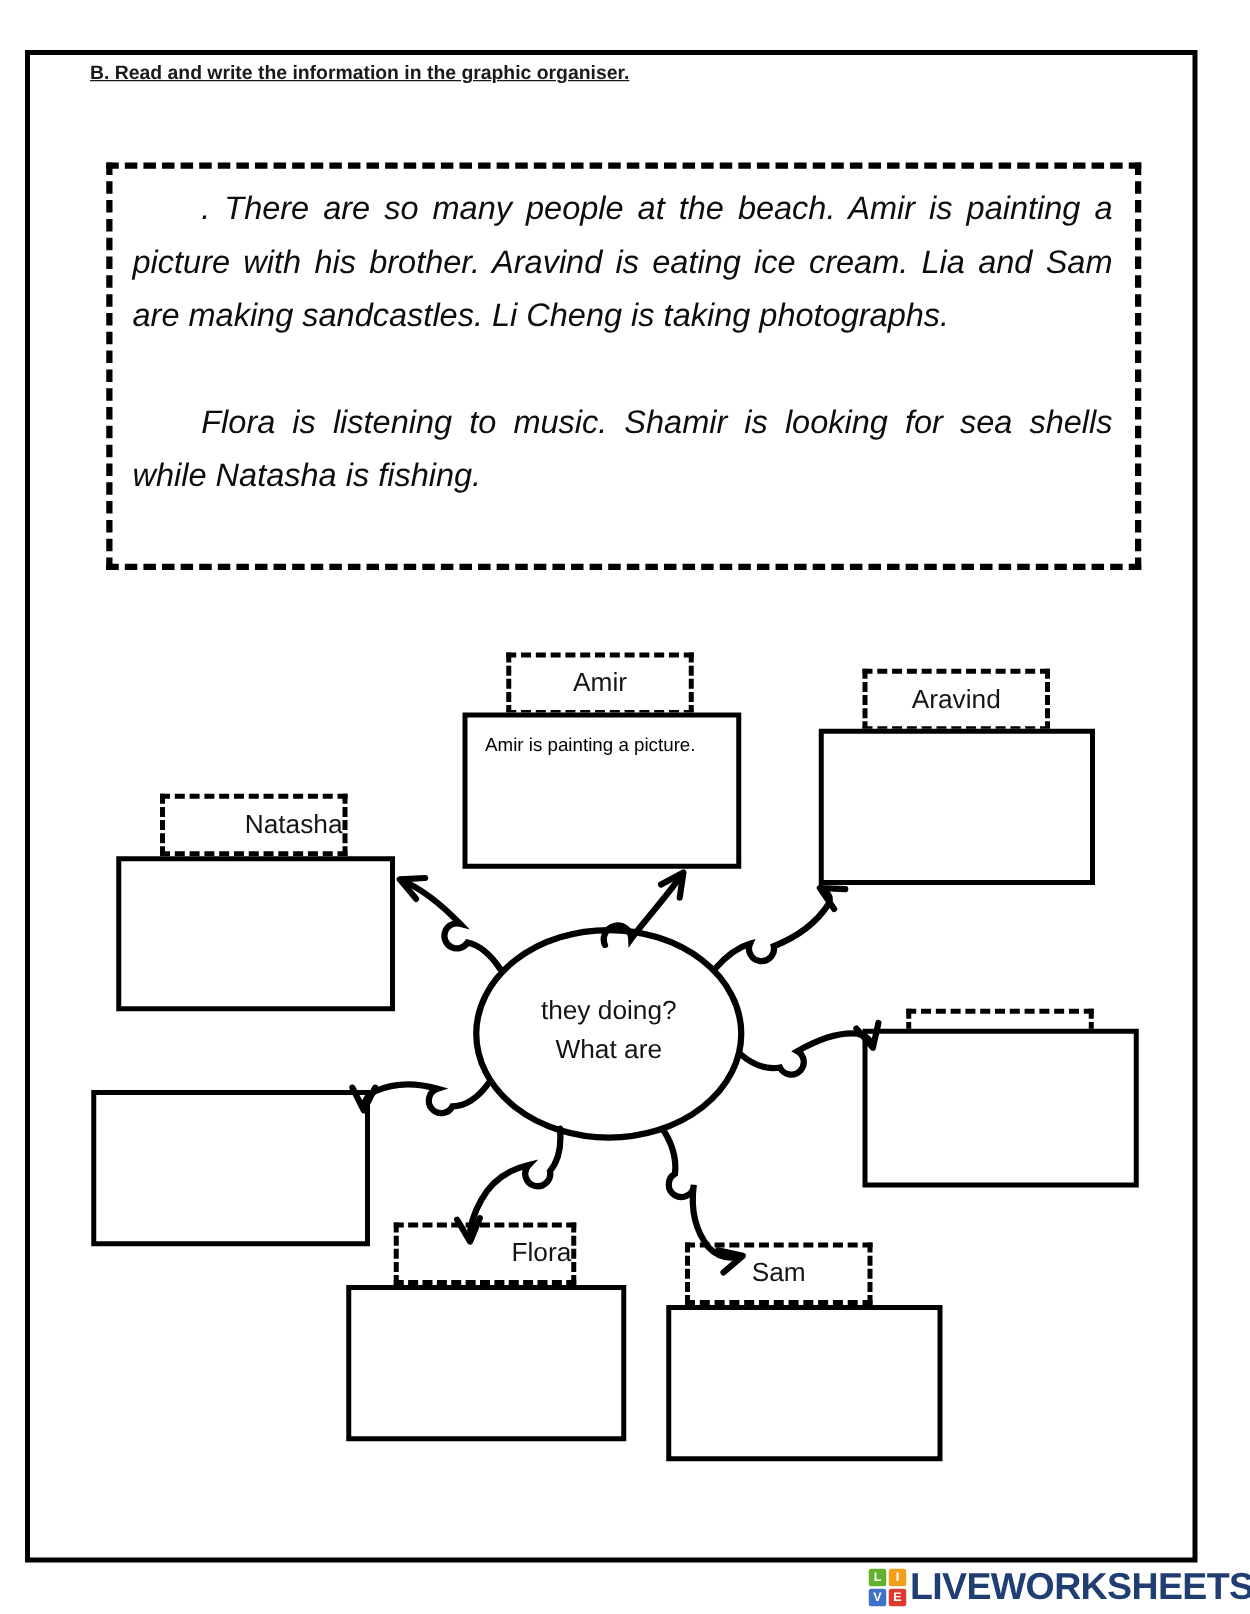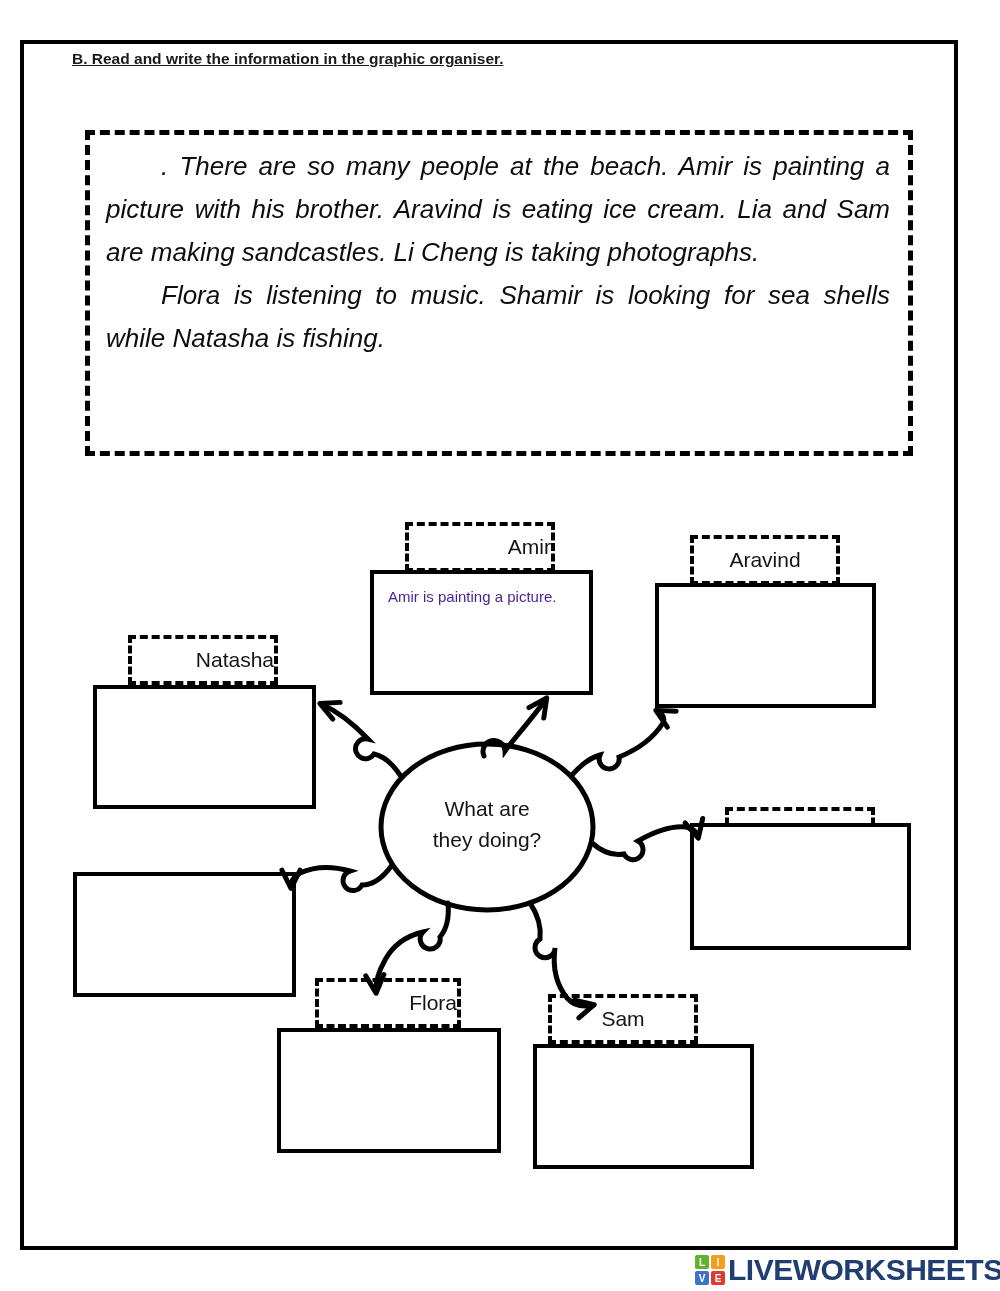--- a/index.html
+++ b/index.html
@@ -9,28 +9,28 @@
   .frame{position:absolute;left:20px;top:40px;width:938px;height:1210px;
          border:4px solid #000;box-sizing:border-box;background:#fff;}
 
   .instruction{position:absolute;left:72px;top:50px;font-size:15.5px;font-weight:600;
                color:#1a1a1a;text-decoration:underline;}
 
   .passage{position:absolute;left:85px;top:130px;width:828px;height:326px;
            box-sizing:border-box;border:5px dashed #000;padding:10px 18px 6px 16px;
            font-size:26px;line-height:43px;text-align:justify;color:#0d0d0d;font-style:italic;}
   .passage p{margin:0;text-indent:55px;}
-  .passage p + p{}
+  .passage p + p{margin-top:42px;}
 
   
   .nlabel{position:absolute;box-sizing:border-box;border:4px dashed #000;background:transparent;
           display:flex;align-items:center;justify-content:center;
           font-size:21px;font-weight:500;color:#141414;z-index:1;}
   .nbox{position:absolute;box-sizing:border-box;border:4px solid #000;background:#fff;
-        z-index:2;padding:14px 14px;font-size:15px;color:#4c1d95;}
+        z-index:2;padding:14px 14px;font-size:15px;color:#000000;}
 
   #arrow-layer{position:absolute;left:0;top:0;width:1000px;height:1291px;
                z-index:3;pointer-events:none;}
 
   .center-text{position:absolute;left:392px;top:793px;width:190px;z-index:4;
                text-align:center;font-size:21px;line-height:31px;font-weight:500;color:#141414;}
   .center-text span{display:block;}
 
   
   .footer{position:absolute;left:695px;top:1253px;display:flex;align-items:center;z-index:5;}
@@ -47,21 +47,21 @@
 
   <div class="frame"></div>
 
   <div class="instruction">B. Read and write the information in the graphic organiser.</div>
 
   <div class="passage">
     <p>. There are so many people at the beach. Amir is painting a picture with his brother. Aravind is eating ice cream. Lia and Sam are making sandcastles. Li Cheng is taking photographs.</p>
     <p>Flora is listening to music. Shamir is looking for sea shells while Natasha is fishing.</p>
   </div>
 
-  <div class="nlabel" style="left:405px;top:522px;width:150px;height:50px;justify-content:flex-end;">
+  <div class="nlabel" style="left:405px;top:522px;width:150px;height:50px;">
     <span>Amir</span>
   </div>
   <div class="nbox" style="left:370px;top:570px;width:223px;height:125px;">
     <span>Amir is painting a picture.</span>
   </div>
 
   <div class="nlabel" style="left:690px;top:535px;width:150px;height:50px;">
     <span>Aravind</span>
   </div>
   <div class="nbox" style="left:655px;top:583px;width:221px;height:125px;">
@@ -114,22 +114,22 @@
       <path d="M 572 775 q 14 -16 28 -20 a 10 10 0 1 0 19 2 q 30 -12 44 -34 q 3 -7 -6 -12" marker-end="url(#vhead)"></path>
       <path d="M 400 775 q -12 -18 -26 -21 a 10 10 0 1 1 -6 -15 q -24 -25 -47 -35" marker-end="url(#vhead)"></path>
       <path d="M 592 843 q 16 14 32 11 a 10 10 0 1 0 14 -13 q 28 -16 48 -14 q 10 2 12 10" marker-end="url(#vhead)"></path>
       <path d="M 392 865 q -14 20 -30 20 a 10 10 0 1 1 -12 -14 q -28 -8 -50 2 q -9 5 -9 14" marker-end="url(#vhead)"></path>
       <path d="M 448 903 q 2 22 -8 34 a 10 10 0 1 1 -17 -5 q -26 6 -38 28 q -10 18 -9 32" marker-end="url(#vhead)"></path>
       <path d="M 530 903 q 12 18 10 36 a 10 10 0 1 0 15 9 q -4 30 12 50 q 10 11 26 7" marker-end="url(#vhead)"></path>
     </g>
   </svg>
 
   <div class="center-text">
+    <span>they doing?</span>
     <span>What are</span>
-    <span>they doing?</span>
   </div>
 
   <div class="footer">
     <div class="logo-grid">
       <span style="background: rgb(99, 178, 47);">L</span>
       <span style="background: rgb(242, 160, 28);">I</span>
       <span style="background: rgb(62, 114, 200);">V</span>
       <span style="background: rgb(221, 59, 47);">E</span>
     </div>
     <div class="logo-word" style="color: rgb(33, 62, 114);">LIVEWORKSHEETS</div>

